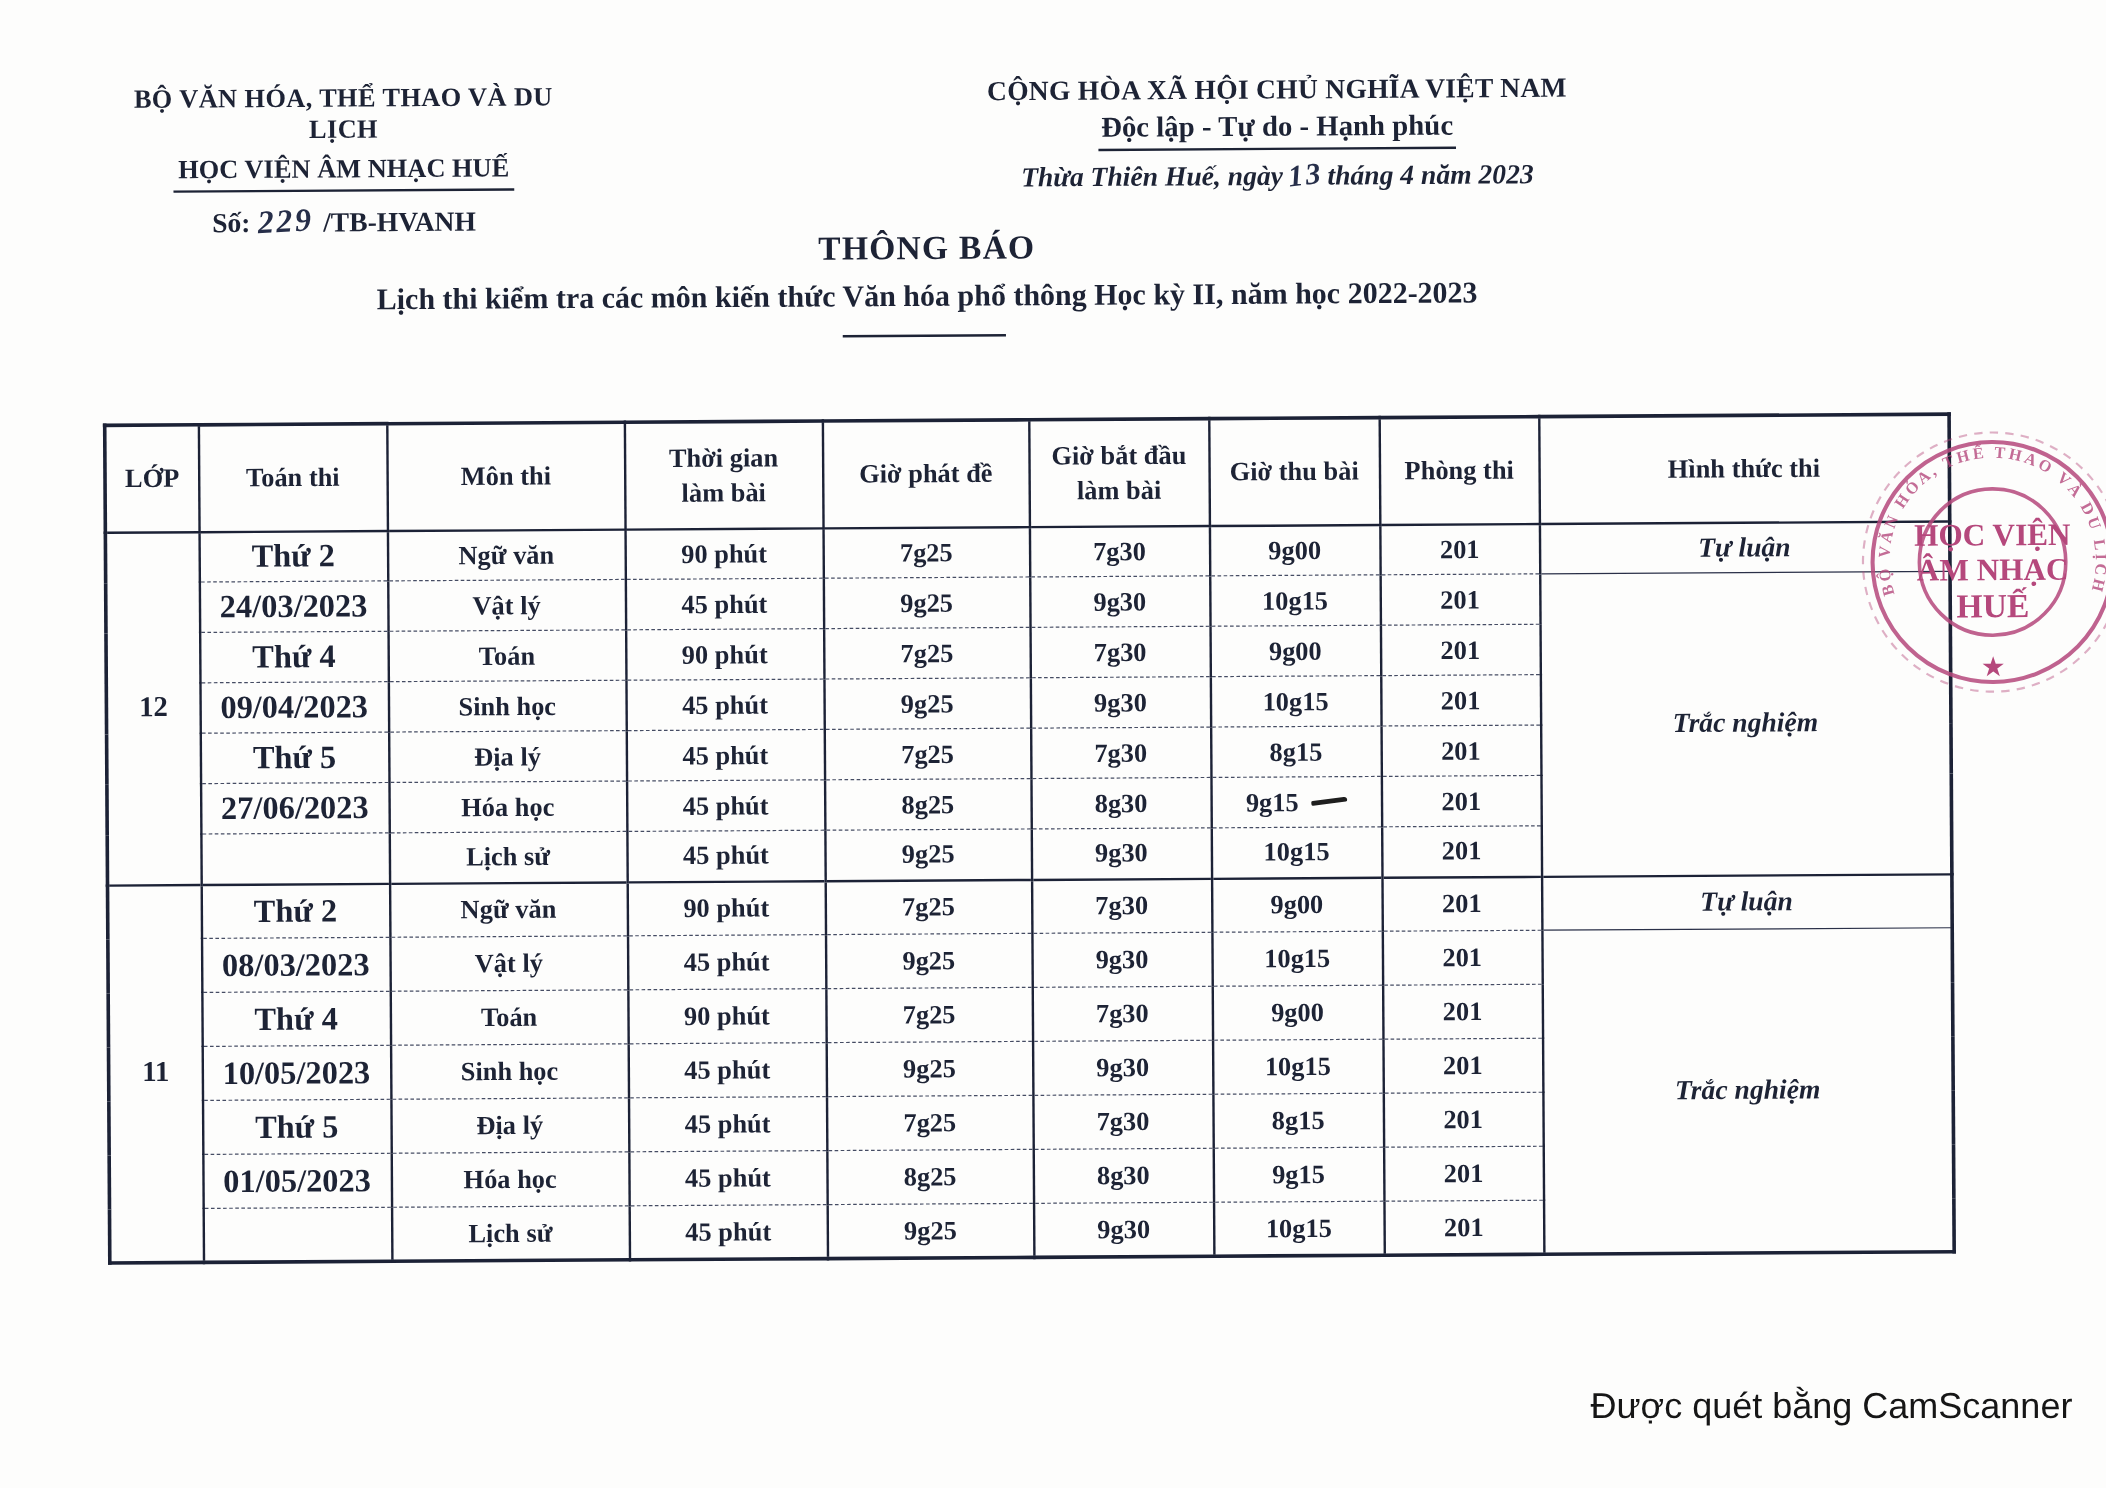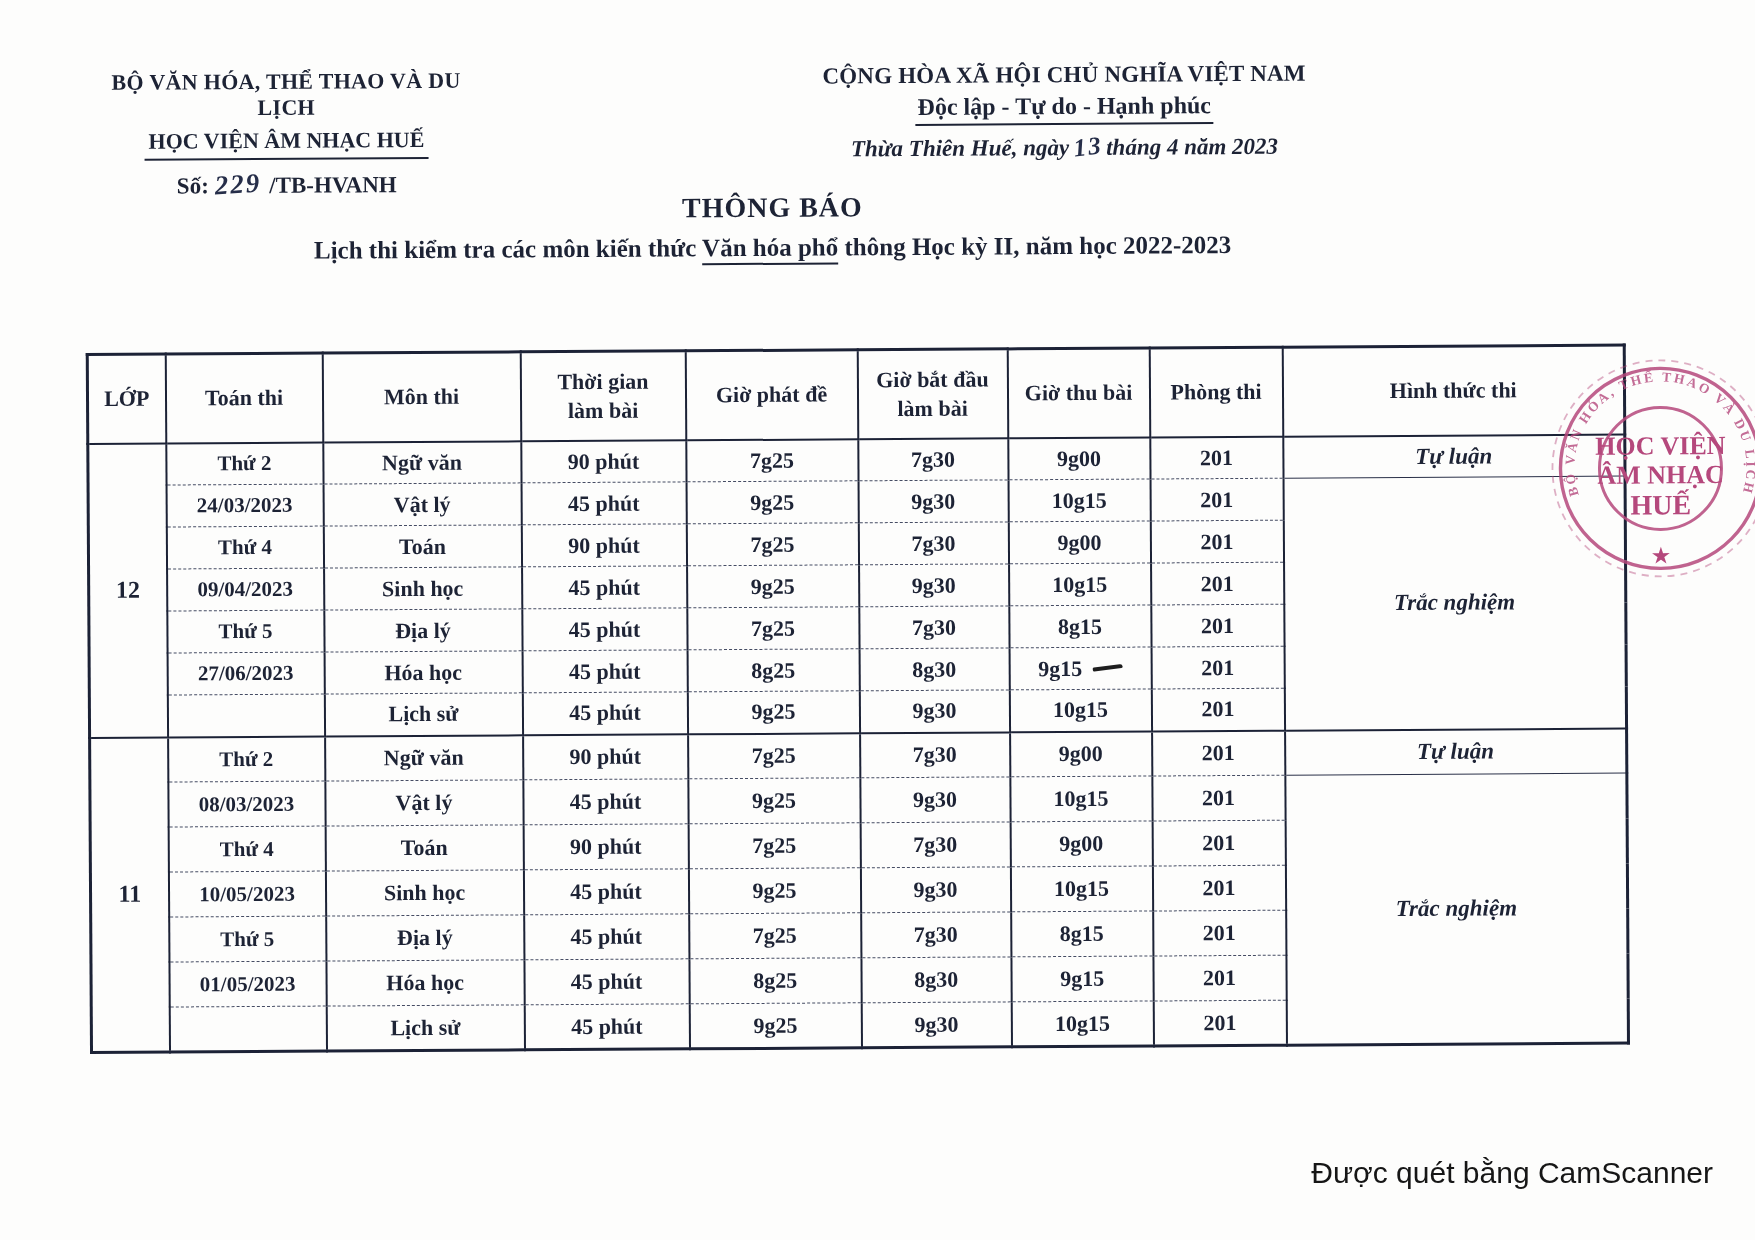--- a/index.html
+++ b/index.html
@@ -37,21 +37,21 @@
   }
   .hdr-right .l1 { font-size: 23px; font-weight: bold; letter-spacing: 0.2px; }
   .hdr-right .l2 { font-size: 24px; font-weight: bold; margin-top: 5px; display: inline-block;
                    border-bottom: 2.5px solid #1d2335; padding: 0 2px 3px 2px; }
   .hdr-right .l3 { font-size: 23px; font-style: italic; font-weight: bold; margin-top: 8px; }
   .hdr-right .hand { font-size: 25px; margin: 0 4px; transform: rotate(-6deg); }
   
   .title-block { position: absolute; left: 0; top: 196px; width: 1555px; text-align: center; }
   .title-main { font-size: 28px; font-weight: bold; letter-spacing: 1px; }
   .title-sub  { font-size: 25px; font-weight: bold; margin-top: 10px; }
-  .title-sub .u3 { border-bottom: 2.5px solid #1d2335; padding-bottom: 2px; }
+  .title-sub .u3 { border-bottom: 2.5px solid #1d2335; padding-bottom: 18px; }
   
   table.sched {
     position: absolute; left: 90px; top: 353px;
     width: 1537px; table-layout: fixed;
     border-collapse: collapse;
     border: 3px solid #1c2236;
     font-weight: bold;
   }
   .sched th, .sched td { text-align: center; vertical-align: middle; padding: 0; }
   .sched thead th {
@@ -61,34 +61,34 @@
   .sched thead tr { height: 89px; }
   .sched tbody tr.g0 { height: 42px; }
   .sched tbody tr.g1 { height: 45px; }
   .sched tbody td {
     border-left: 2.2px solid #1c2236; border-right: 2.2px solid #1c2236;
     border-top: 1.4px dashed #454c63; border-bottom: 1.4px dashed #454c63;
     font-size: 22px;
   }
   .sched tbody tr.group-start td { border-top: 2.6px solid #1c2236; }
   .sched td.c-grade { font-size: 24px; }
-  .sched td.c-date  { font-size: 21px; text-align: center; }
+  .sched td.c-date  { font-size: 27px; text-align: center; }
   .sched td.c-form  { font-style: italic; font-size: 23px; }
   .sched td.form-first { border-bottom: 1.6px solid #2a3048; }
   .ink-mark {
     display: inline-block; width: 30px; height: 4px; background: #1e1e1e;
     border-radius: 3px 6px 3px 3px; margin-left: 10px; vertical-align: 6px;
     transform: rotate(-7deg);
   }
   
   .stamp { position: absolute; left: 1548px; top: 356px; }
   .stamp text { font-family: "Liberation Serif", serif; font-weight: bold; fill: #b5487c; }
   
   .camscanner {
-    position: absolute; right: 42px; top: 1156px;
+    position: absolute; right: 28px; top: 1156px;
     font-family: "Liberation Sans", sans-serif;
     font-size: 30px; font-weight: 500; color: #161616;
   }
 </style>
 </head>
 <body>
 
 <div class="page">
   <div class="doc">
 

